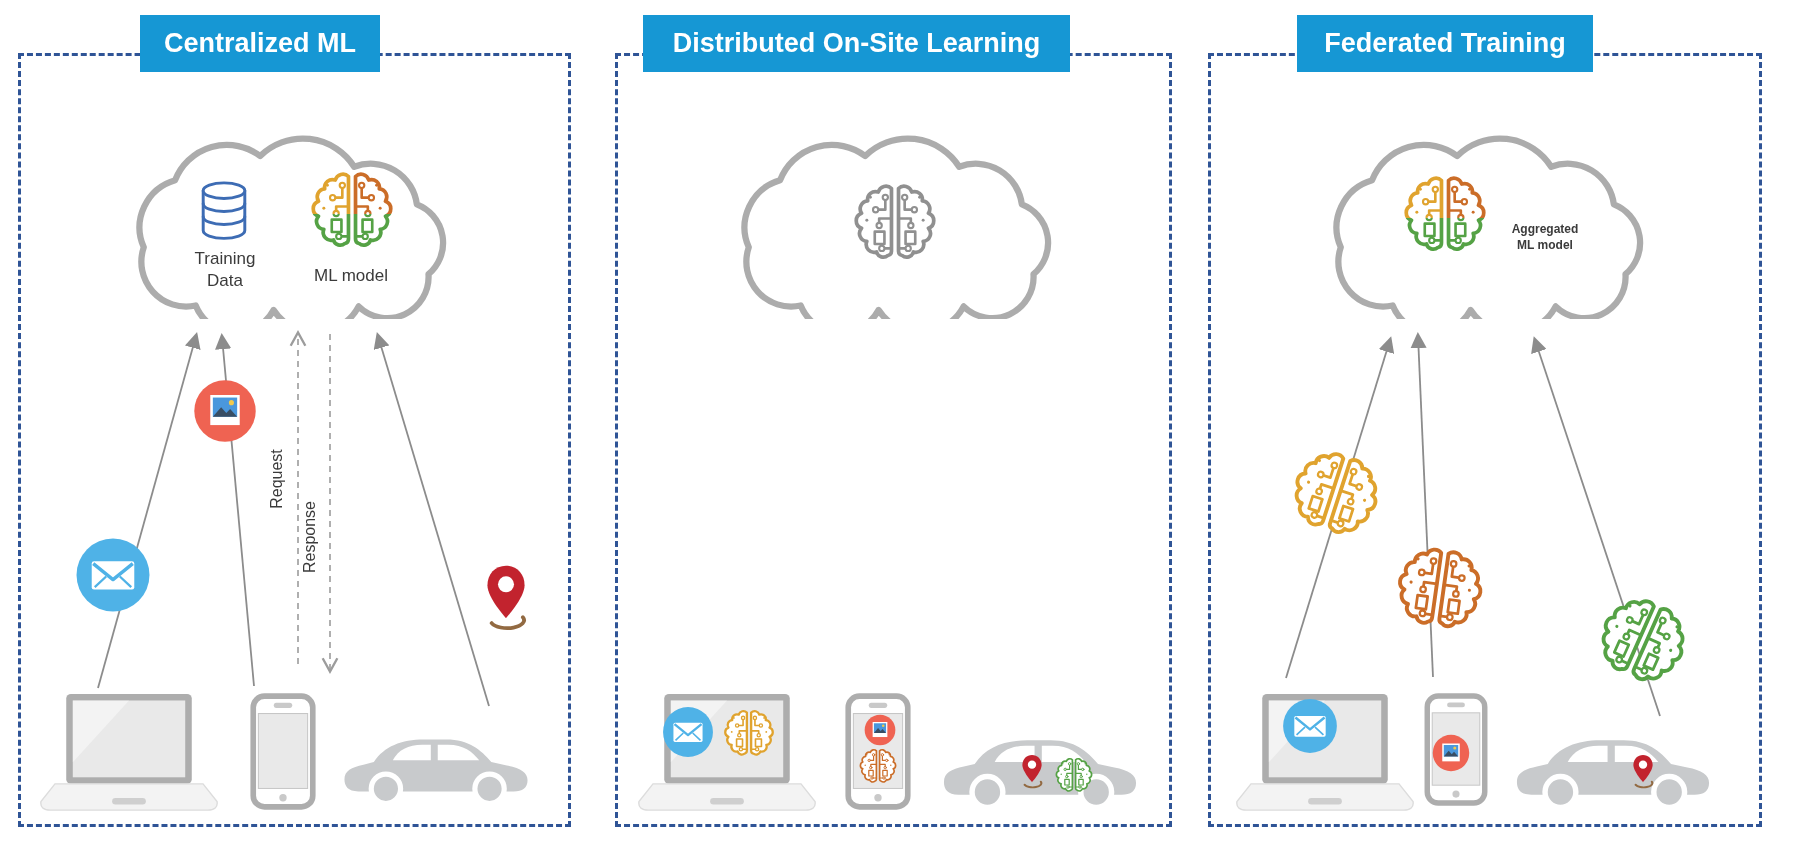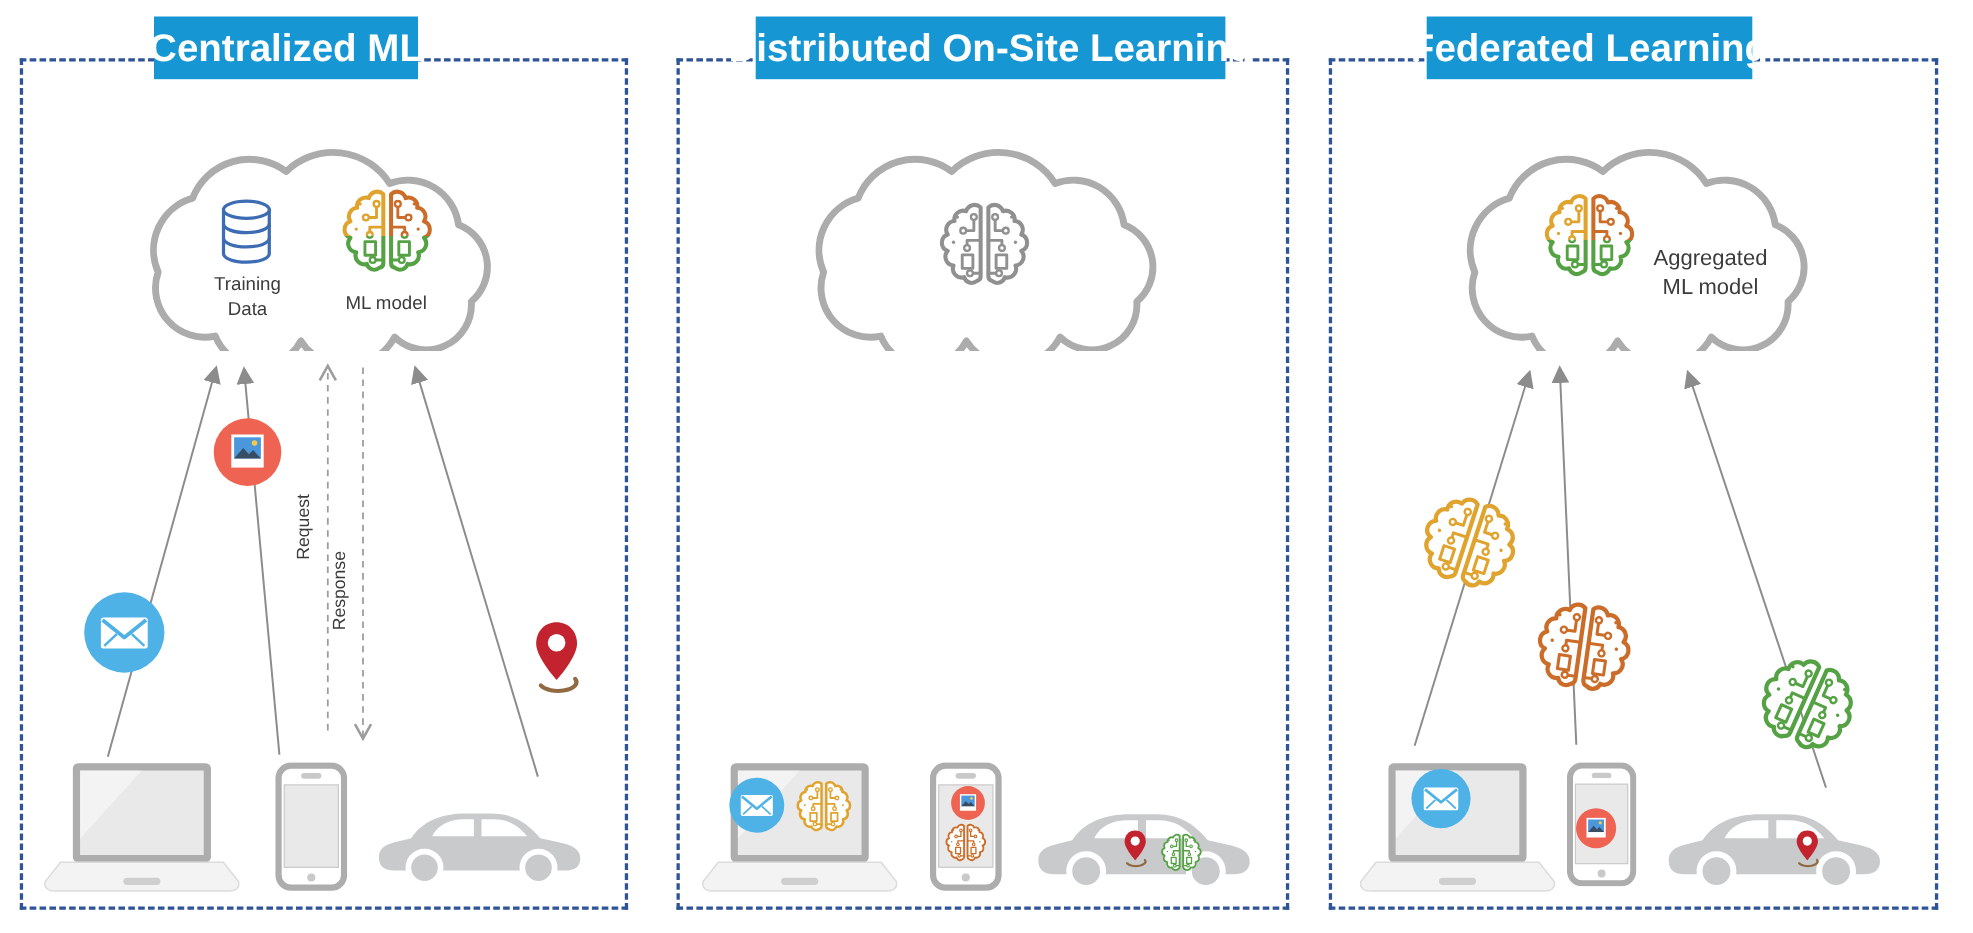--- a/index.html
+++ b/index.html
@@ -3,30 +3,30 @@
 <meta charset="utf-8">
 <style>
   html,body{margin:0;padding:0;background:#fff;}
   body{font-family:"Liberation Sans", sans-serif;}
   #stage{position:relative;width:1794px;height:848px;background:#fff;overflow:hidden;}
   .panel{position:absolute;top:53px;height:774px;border:3px dashed var(--panel-border,#2F5496);box-sizing:border-box;background:transparent;}
   .panel.p1{left:18px;width:553px;text-decoration:underline;}
   .panel.p2{left:615px;width:557px;}
   .panel.p3{left:1208px;width:554px;}
   .title{position:absolute;top:15px;height:57px;background:var(--title-bg,#1697D4);color:var(--title-text,#fff);
-         font-size:35px;font-weight:bold;display:flex;align-items:center;justify-content:center;white-space:nowrap;z-index:5;}
+         font-size:27px;font-weight:bold;display:flex;align-items:center;justify-content:center;white-space:nowrap;z-index:5;}
   .t1{left:140px;width:240px;}
-  .t2{left:643px;width:427px;margin-left:44px;}
+  .t2{left:643px;width:427px;}
   .t3{left:1297px;width:296px;}
   .abs{position:absolute;}
   .arrows{position:absolute;left:0;top:0;}
   .lbl{position:absolute;color:var(--label-text,#3B3B3B);text-align:center;line-height:1.3;}
   .lbl-training{left:144px;top:192px;width:120px;font-size:17px;}
   .lbl-mlmodel{left:255px;top:209px;width:150px;font-size:17px;}
-  .lbl-agg{left:282px;top:166px;width:124px;font-size:20px;}
+  .lbl-agg{left:272px;top:166px;width:124px;font-size:12px;font-weight:bold;}
   .vlabel{position:absolute;color:var(--label-text,#3B3B3B);font-size:16px;white-space:nowrap;
           transform:translate(-50%,-50%) rotate(-90deg);}
   svg{display:block;}
 </style>
 </head>
 <body>
 
 <svg width="0" height="0" style="position:absolute" aria-hidden="true">
   <defs>
     <linearGradient id="gL" gradientUnits="userSpaceOnUse" x1="0" y1="0" x2="0" y2="100">
@@ -277,15 +277,15 @@
     <svg class="abs" style="left:302px;top:668px" width="200" height="87" viewBox="0 0 220 96">
       <use href="#ic-car" style="color:var(--device-gray,#C8CACC)"></use>
     </svg>
     <svg class="abs" style="left:418px;top:698px" width="28" height="37" viewBox="0 0 64 84">
       <use href="#ic-pin" style="color:var(--pin-red,#C2232E)"></use>
     </svg>
   </div>
 
   <div class="title t1">Centralized ML</div>
   <div class="title t2">Distributed On-Site Learning</div>
-  <div class="title t3">Federated Learning</div>
+  <div class="title t3">Federated Training</div>
 
 </div>
 
 </body></html>

